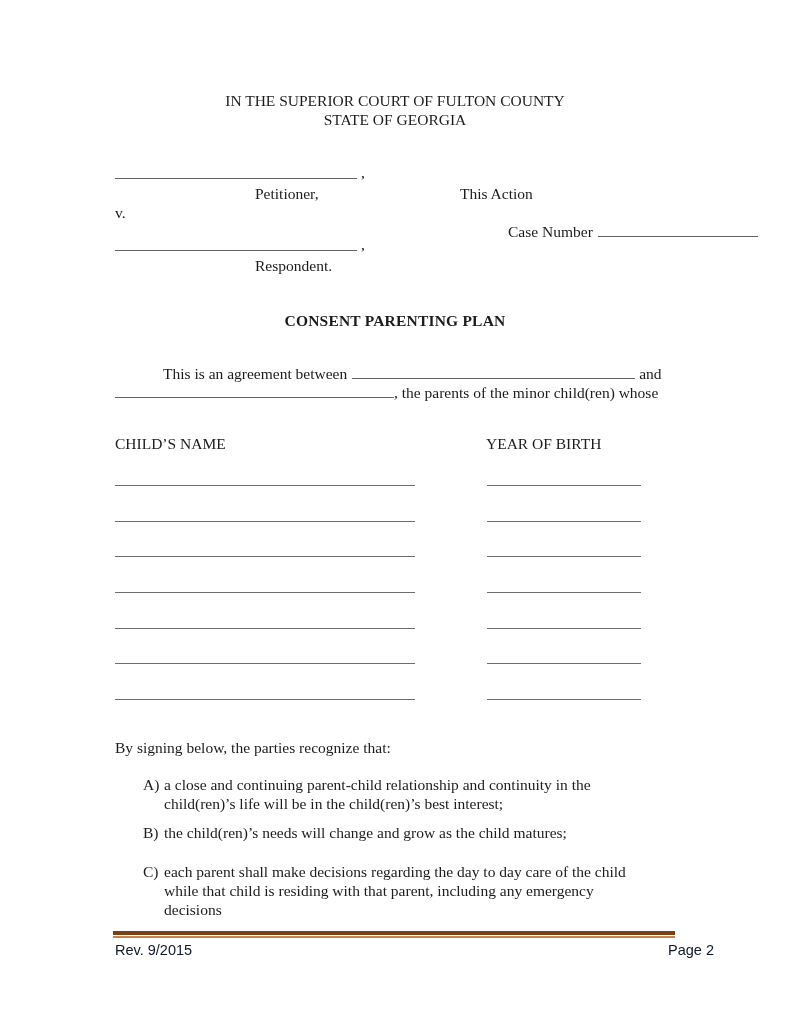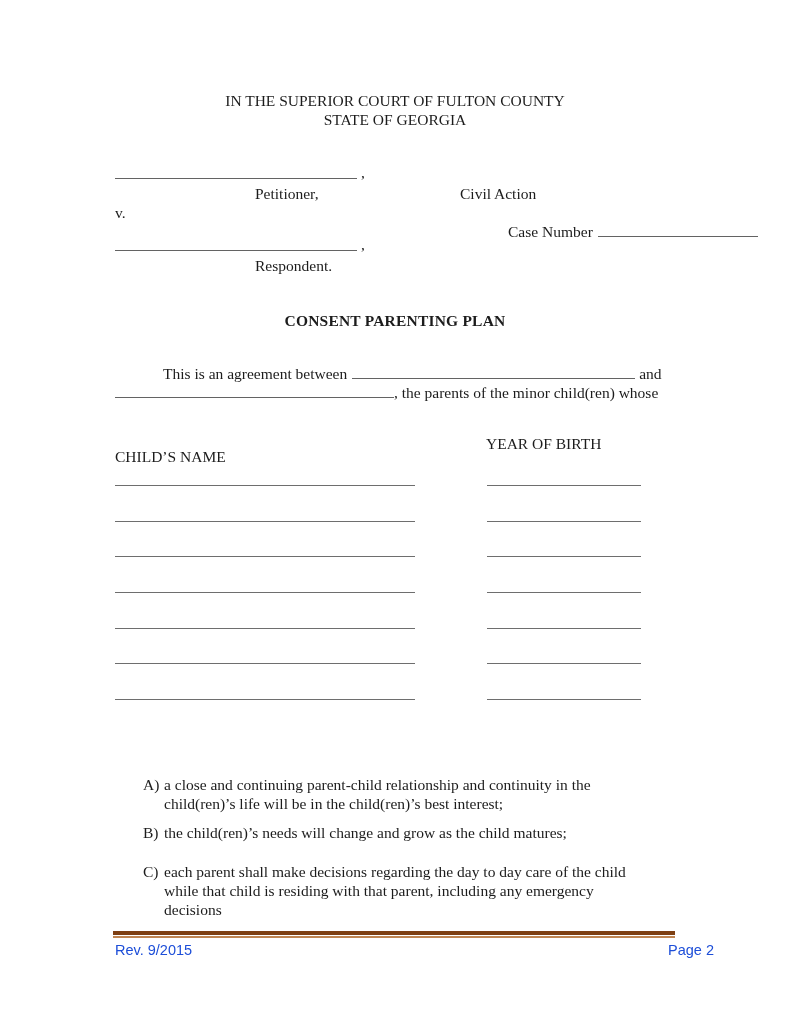--- a/index.html
+++ b/index.html
@@ -48,21 +48,21 @@
 
   
   .intro-line1 { top:363px; left:115px; width:620px; white-space:nowrap; }
   .intro-indent { display:inline-block; width:48px; }
   .p1-fill { width:283px; margin-left:5px; margin-right:4px; }
   .p2-fill { width:279px; }
   .intro-line2 { top:382px; left:115px; width:620px; white-space:nowrap; }
   .intro-line3 { top:401px; left:115px; }
 
   
-  .col-header-name { top:434px; left:115px;margin-top:13px; }
+  .col-header-name { top:434px; left:115px; }
   .col-header-year { top:434px; left:486px; }
   .blank-line { position:absolute; height:0; border-bottom:1.3px solid #6e6e6e; }
   .name-line { left:115px; width:300px; }
   .year-line { left:487px; width:154px; }
 
   
   .recog-lead { top:738px; left:115px; }
   .recog-item { position:absolute; left:143px; width:512px; display:flex; }
   .recog-item .item-label { flex:0 0 21px; }
   .recog-item .item-text { flex:1; max-width:490px; }
@@ -74,39 +74,39 @@
   .footer-rule {
     position:absolute; top:931px; left:113px; width:562px; height:4px;
     background:var(--rule-dark,#7e3f12);
   }
   .footer-rule::after {
     content:""; position:absolute; left:0; right:0; top:5px; height:2px;
     background:var(--rule-light,#c08552);
   }
   .footer-text {
     font-family:"Liberation Sans","DejaVu Sans",sans-serif;
-    font-size:14.5px; color:#1d4ed8;
+    font-size:14.5px; color:#0f172a;
   }
   .footer-rev { top:941px; left:115px; }
   .footer-page { top:941px; right:120px; }
 </style>
 </head>
 <body>
 
 <div class="page">
 
   <div class="abs center court-header">
     <div>IN THE SUPERIOR COURT OF FULTON COUNTY</div>
     <div>STATE OF GEORGIA</div>
   </div>
 
   <div class="cap-underline u1"></div>
   <span class="abs cap-comma c1">,</span>
   <div class="abs petitioner-label">Petitioner,</div>
-  <div class="abs civil-action">Civil Action</div>
+  <div class="abs civil-action">This Action</div>
   <div class="abs versus">v.</div>
   <div class="abs case-number-row">
     <span>Case Number</span><span class="fill case-fill"></span>
   </div>
   <div class="cap-underline u2"></div>
   <span class="abs cap-comma c2">,</span>
   <div class="abs respondent-label">Respondent.</div>
 
   <div class="abs center bold doc-title">CONSENT PARENTING PLAN</div>
 
@@ -125,20 +125,21 @@
       <div class="blank-line name-line" style="top: 592px;"></div>
       <div class="blank-line year-line" style="top: 592px;"></div>
       <div class="blank-line name-line" style="top: 628px;"></div>
       <div class="blank-line year-line" style="top: 628px;"></div>
       <div class="blank-line name-line" style="top: 663px;"></div>
       <div class="blank-line year-line" style="top: 663px;"></div>
       <div class="blank-line name-line" style="top: 699px;"></div>
       <div class="blank-line year-line" style="top: 699px;"></div>
     </div>
 
+  <div class="abs recog-lead">By signing below, the parties recognize that:</div>
   <div class="recog-item item-a">
     <span class="item-label">A)</span>
     <span class="item-text">a close and continuing parent-child relationship and continuity in the child(ren)’s life will be in the child(ren)’s best interest;</span>
   </div>
   <div class="recog-item item-b">
     <span class="item-label">B)</span>
     <span class="item-text">the child(ren)’s needs will change and grow as the child matures;</span>
   </div>
   <div class="recog-item item-c">
     <span class="item-label">C)</span>

